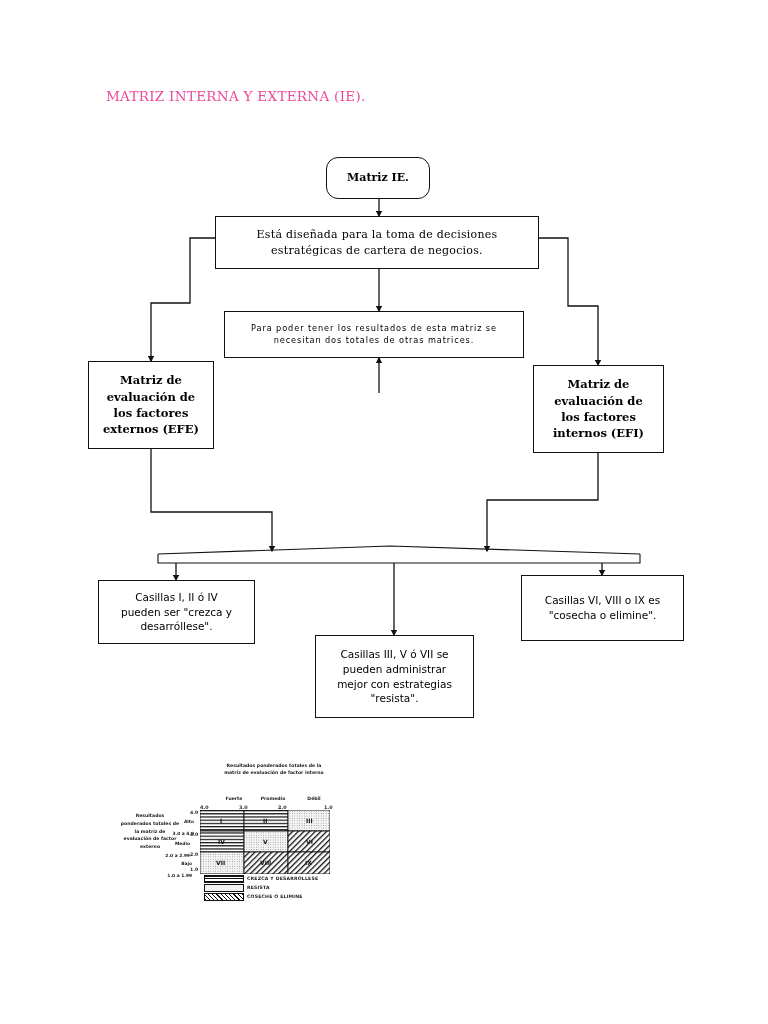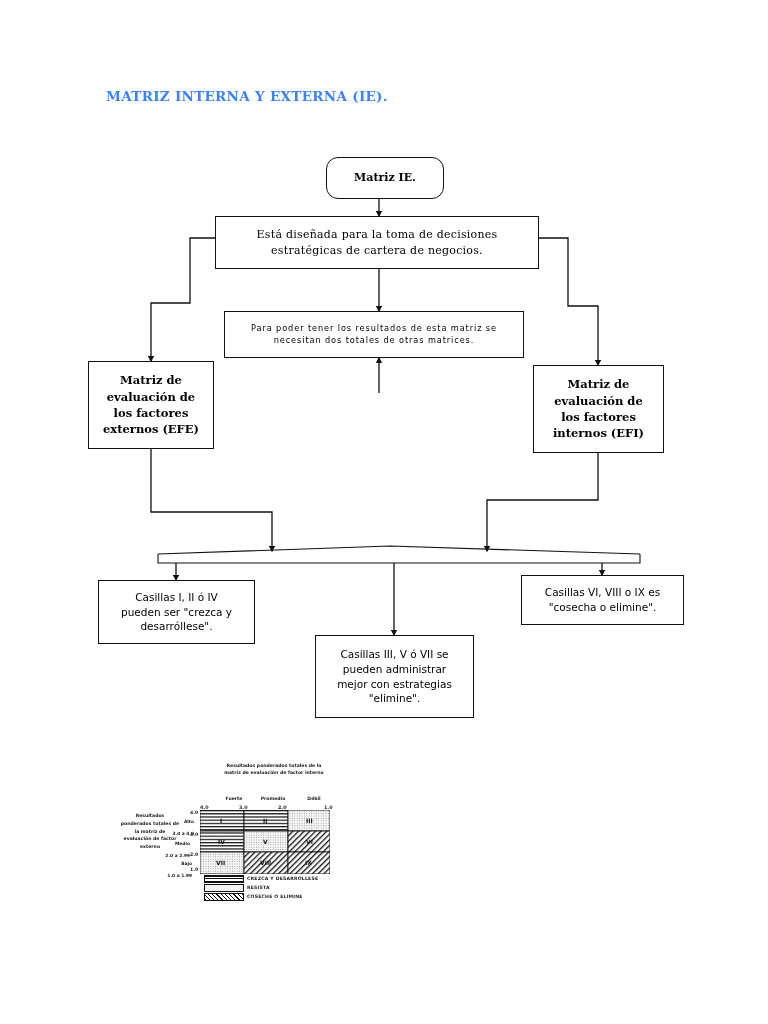--- a/index.html
+++ b/index.html
@@ -40,30 +40,30 @@
     line-height: 1.42;
   }
   .rounded { border-radius: 12px; }
 
   
   #title {
     position: absolute;
     left: 106px;
     top: 88px;
     font-family: "DejaVu Serif", serif;
-    font-weight: bold;
+    font-weight: normal;
     font-size: 13.5px;
     letter-spacing: 0.3px;
-    color: #3b82f6;
+    color: #ec4899;
     white-space: nowrap;
   }
 
   
   #node-matriz-ie {
-    left: 326px; top: 157px; width: 118px; height: 42px;
+    left: 326px; top: 157px; width: 104px; height: 42px;
     font-family: "DejaVu Serif", serif;
     font-weight: bold;
     font-size: 11px;
   }
   #node-disenada {
     left: 215px; top: 216px; width: 324px; height: 53px;
     font-family: "DejaVu Serif", serif;
     font-size: 11px;
     letter-spacing: 0.25px;
     padding: 0 26px;
@@ -103,21 +103,21 @@
     font-size: 10.5px;
     padding: 17px 6px;
   }
   #node-casillas-b {
     left: 315px; top: 635px; width: 159px; height: 83px;
     font-family: "DejaVu Sans", sans-serif;
     font-size: 10.5px;
     padding: 0 6px;
   }
   #node-casillas-c {
-    left: 521px; top: 575px; width: 163px; height: 50px;
+    left: 521px; top: 575px; width: 163px; height: 66px;
     font-family: "DejaVu Sans", sans-serif;
     font-size: 10.5px;
     padding: 11px 5px;
   }
   .node-text { display: block; white-space: pre-line; }
 
   
   #ie-figure {
     position: absolute;
     left: 108px;
@@ -303,21 +303,21 @@
   <div class="node" id="node-casillas-a">
     <span class="node-text">Casillas I, II ó IV
 pueden ser "crezca y
 desarróllese".</span>
   </div>
 
   <div class="node" id="node-casillas-b">
     <span class="node-text">Casillas III, V ó VII se
 pueden administrar
 mejor con estrategias
-"elimine".</span>
+"resista".</span>
   </div>
 
   <div class="node" id="node-casillas-c">
     <span class="node-text">Casillas VI, VIII o IX es
 "cosecha o elimine".</span>
   </div>
 
   <div id="ie-figure">
 
     <div id="ie-caption-top">Resultados ponderados totales de la

